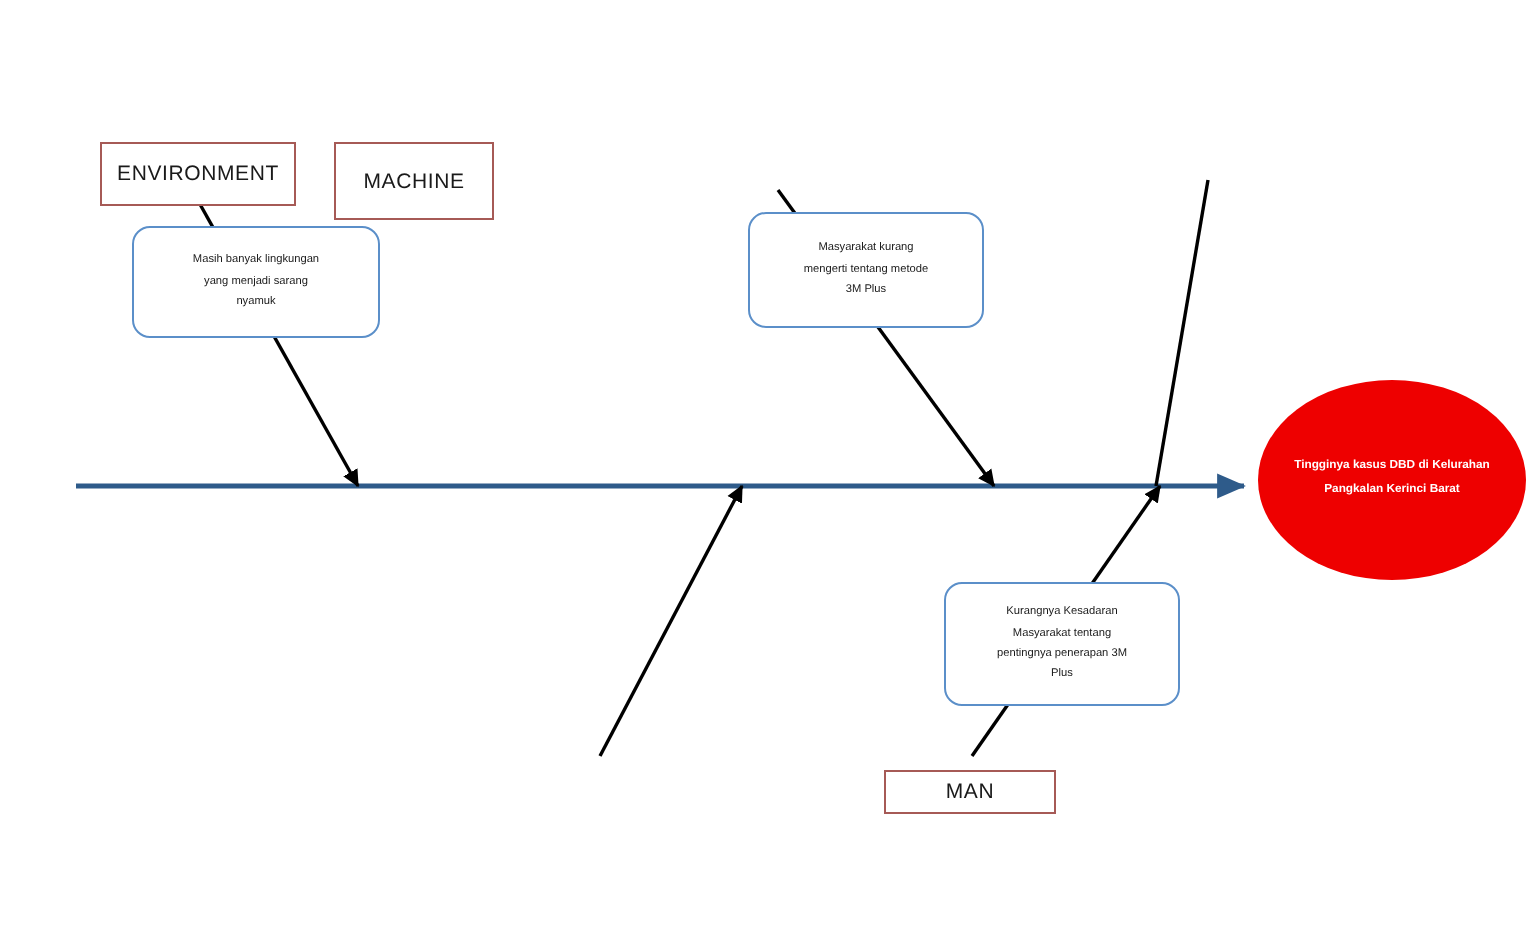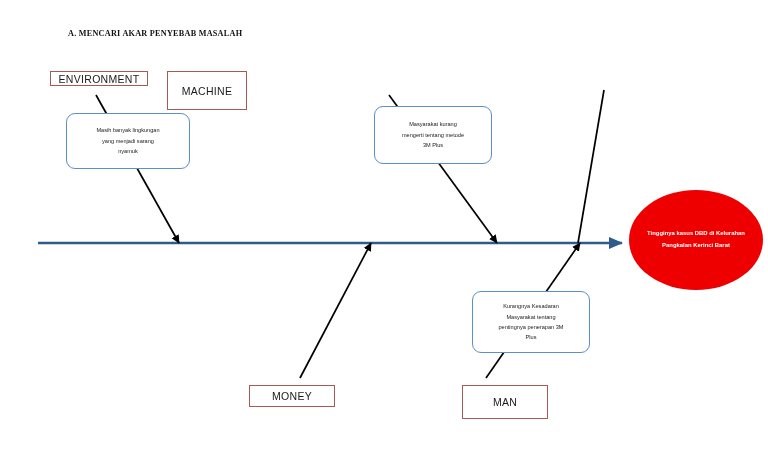--- a/index.html
+++ b/index.html
@@ -90,21 +90,20 @@
     line-height: 2.0;
     color: #ffffff;
     padding: 4px 8px;
   }
 </style>
 </head>
 <body>
 
 <div id="canvas">
 
-  <div class="page-heading">A.  MENCARI AKAR PENYEBAB MASALAH</div>
 
   <svg id="bones" viewBox="0 0 768 466" xmlns="http://www.w3.org/2000/svg">
     <defs>
       <marker id="spine-arrow" markerWidth="7" markerHeight="7" refX="5.6" refY="3" orient="auto" markerUnits="strokeWidth">
         <path d="M0,0.4 L6,3 L0,5.6 z" fill="#2e5b8a"></path>
       </marker>
       <marker id="bone-arrow" markerWidth="6" markerHeight="6" refX="4.6" refY="3" orient="auto" markerUnits="strokeWidth">
         <path d="M0,0.6 L5,3 L0,5.4 z" fill="#000000"></path>
       </marker>
     </defs>
@@ -115,34 +114,31 @@
 
     <line x1="389" y1="95" x2="497" y2="243" stroke="#000000" stroke-width="1.7" marker-end="url(#bone-arrow)"></line>
 
     <line x1="604" y1="90" x2="578" y2="243" stroke="#000000" stroke-width="1.7"></line>
 
     <line x1="300" y1="378" x2="371" y2="243" stroke="#000000" stroke-width="1.7" marker-end="url(#bone-arrow)"></line>
 
     <line x1="486" y1="378" x2="580" y2="243" stroke="#000000" stroke-width="1.7" marker-end="url(#bone-arrow)"></line>
   </svg>
 
-  <div class="cat-box" style="left:50px; top:71px; width:98px; height:15px;">
+  <div class="cat-box" style="left:50px; top:71px; width:98px; height:32px;">
     <span>ENVIRONMENT</span>
   </div>
 
   <div class="cat-box" style="left:167px; top:71px; width:80px; height:39px;">
     <span>MACHINE</span>
   </div>
 
 
-  <div class="cat-box" style="left:249px; top:385px; width:86px; height:22px;">
-    <span>MONEY</span>
-  </div>
 
-  <div class="cat-box" style="left:462px; top:385px; width:86px; height:34px;">
+  <div class="cat-box" style="left:442px; top:385px; width:86px; height:22px;">
     <span>MAN</span>
   </div>
 
   <div class="cause-box" style="left:66px; top:113px; width:124px; height:56px;">
     <div>
       <span>Masih banyak lingkungan</span>
       <span>yang menjadi sarang</span>
       <span>nyamuk</span>
     </div>
   </div>

